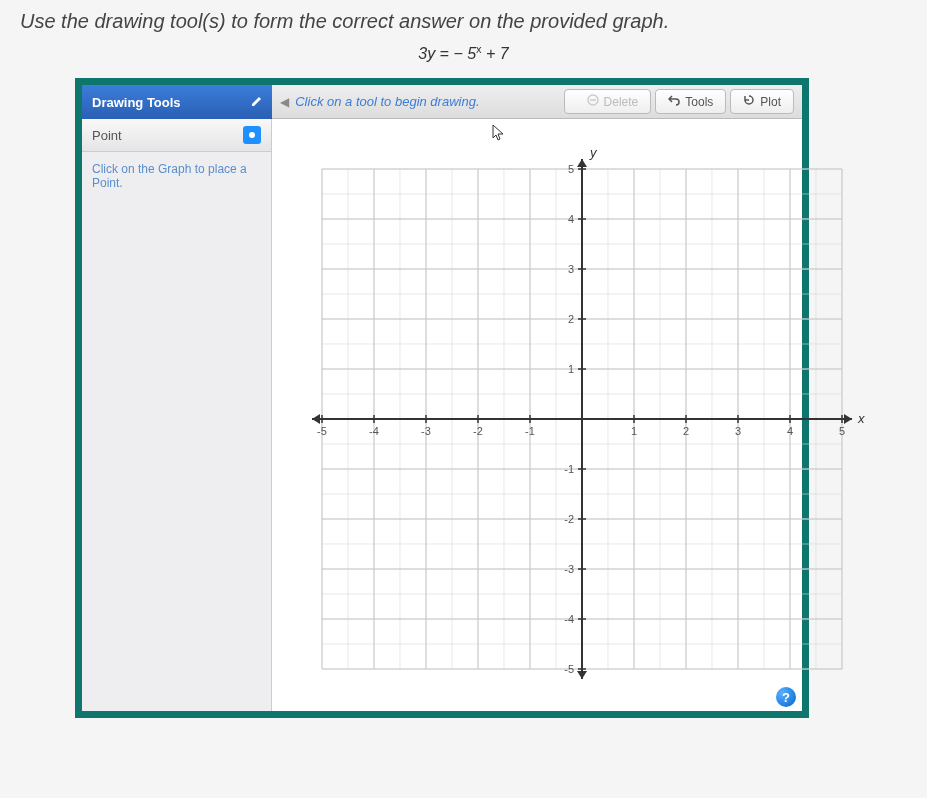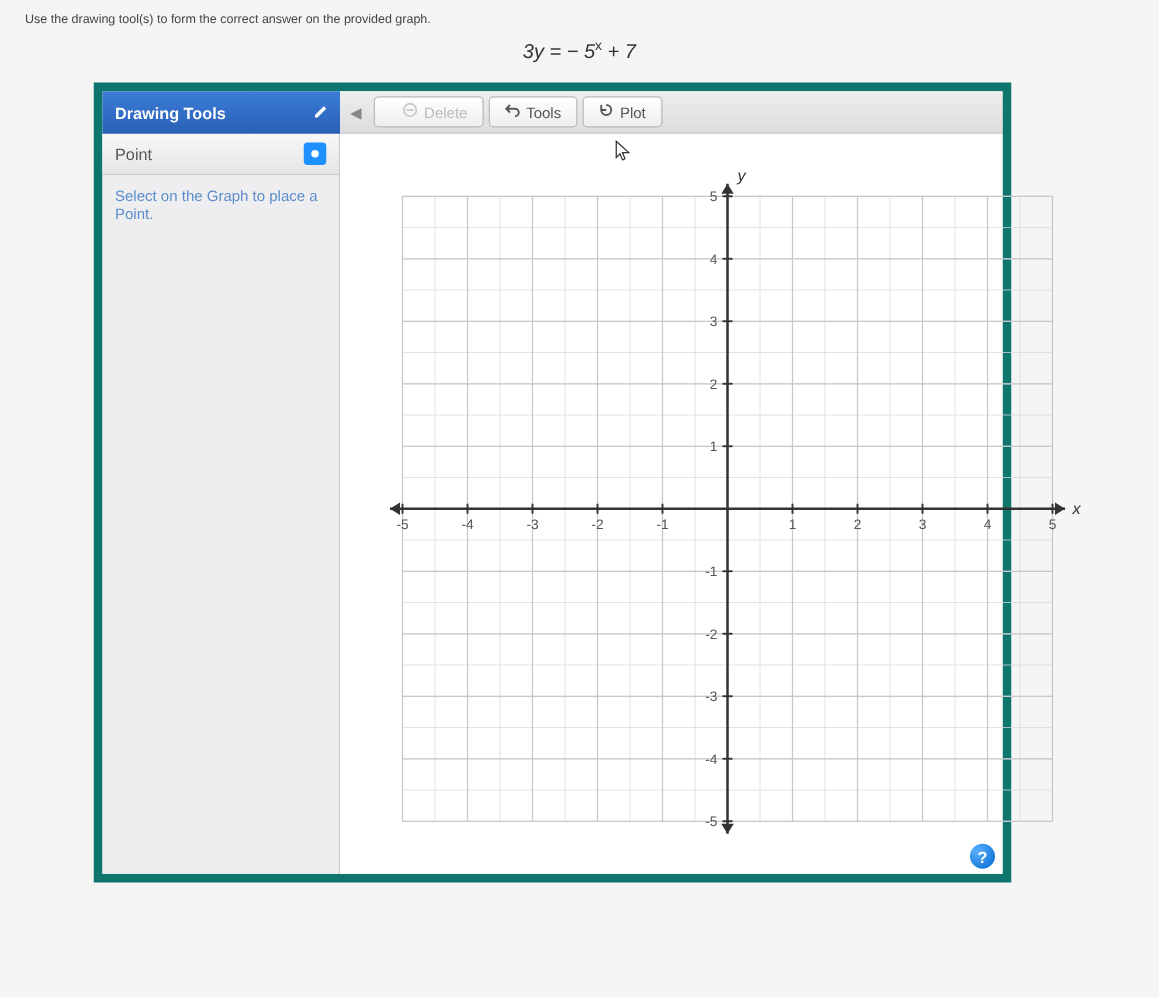--- a/index.html
+++ b/index.html
@@ -4,21 +4,21 @@
   <style>
     * { box-sizing: border-box; margin: 0; padding: 0; }
     body {
       font-family: Arial, sans-serif;
       background: #f5f5f5;
       width: 927px;
       height: 798px;
       padding: 10px 20px;
       color: #333;
     }
-    .instructions { margin-bottom: 4px; font-size: 10px; color: #444; }
+    .instructions { margin-bottom: 4px; font-size: 20px; color: #444; font-style: italic; }
     .instructions p { margin-bottom: 10px; }
     .equation { text-align: center; font-size: 16px; font-style: italic; margin: 10px 0 15px; }
     .equation .sup { font-size: 11px; vertical-align: super; font-style: normal; }
     .workspace {
       border: 7px solid #0f766e;
       background: #fafafa;
       display: flex;
       flex-direction: column;
       margin-left: 55px;
       width: 734px;
@@ -137,20 +137,21 @@
     <div class="tools-hdr">
       <span>Drawing Tools</span>
       <span class="edit-icn">
         <svg width="14" height="14" viewBox="0 0 14 14">
             <path d="M2 10 L9 3 L11 5 L4 12 L2 12 Z" fill="#fff"></path>
           </svg>
       </span>
     </div>
     <div class="status-bar">
       <span class="arrow">◀</span>
+      <span class="status-text">Click on a tool to begin drawing.</span>
       <button class="btn disabled">
         <span>
           <svg width="12" height="12" viewBox="0 0 12 12">
               <circle cx="6" cy="6" r="5" fill="none" stroke="#ccc" stroke-width="1.5"></circle>
               <line x1="3" y1="6" x2="9" y2="6" stroke="#ccc" stroke-width="1.5"></line>
             </svg>
         </span>
         <span>Delete</span>
       </button>
       <button class="btn">
@@ -176,21 +177,21 @@
     <div class="sidebar">
       <div class="tool-item">
         <span>Point</span>
         <span class="tool-icon">
           <span class="point-box">
               <span class="point-dot"></span>
             </span>
         </span>
       </div>
       <div class="hint">
-        <span>Select on the </span><b>Graph</b><span> to place a </span><b>Point</b><span>.</span>
+        <span>Click on the </span><b>Graph</b><span> to place a </span><b>Point</b><span>.</span>
       </div>
     </div>
 
     <div class="graph-area">
       <span class="cursor-arrow">
         <svg width="14" height="18" viewBox="0 0 14 18">
             <path d="M1 1 L1 14 L4 11 L6 16 L8 15 L6 10 L11 10 Z" fill="#fff" stroke="#333" stroke-width="1"></path>
           </svg>
       </span>
       <svg class="graph-svg" id="graph-svg" width="580" height="560">

